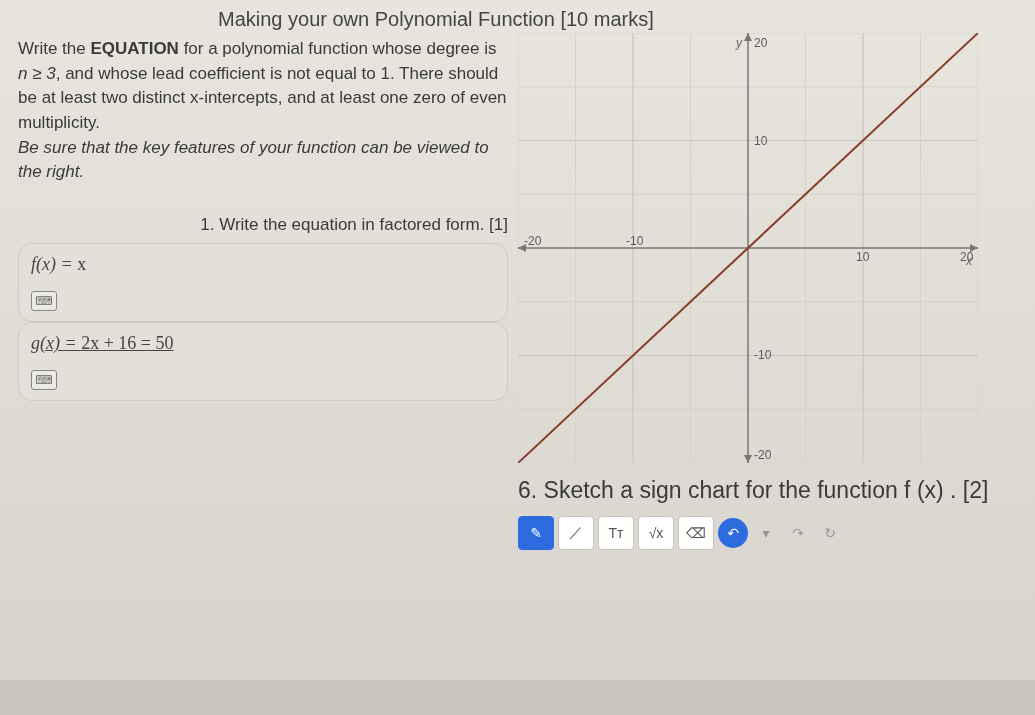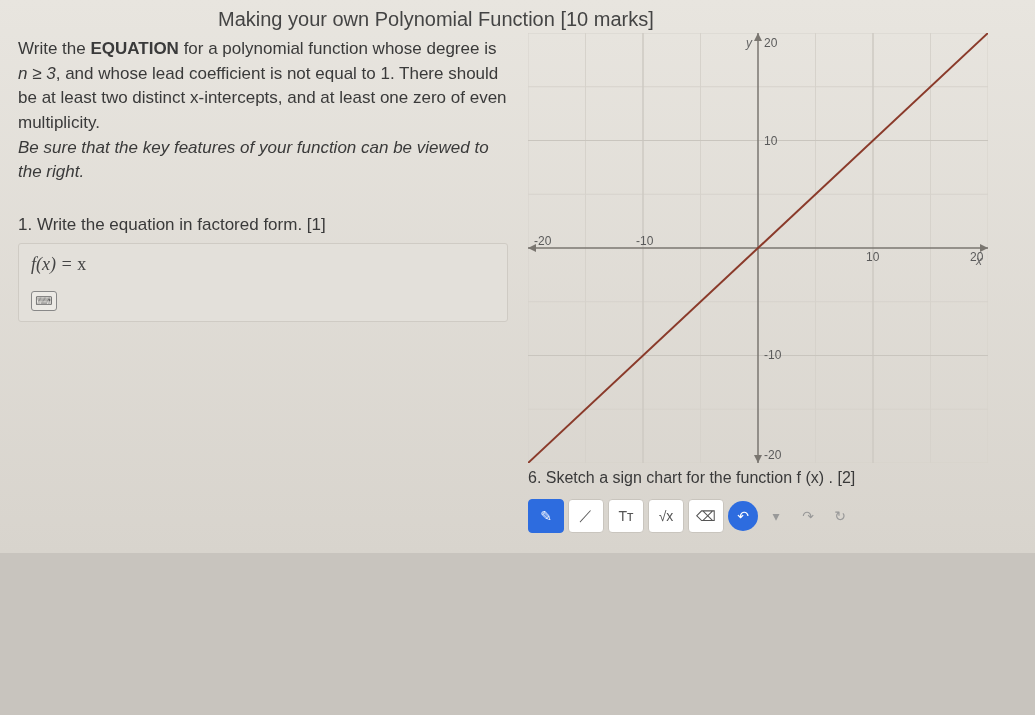--- a/index.html
+++ b/index.html
@@ -8,57 +8,58 @@
     background: #c8c4be;
     width: 1035px;
     height: 715px;
     overflow: hidden;
     position: relative;
     color: #3a3a3a;
   }
   .page {
     background: linear-gradient(180deg, #e8e5df 0%, #d8d4cd 100%);
     width: 1035px;
-    height: 553px;
+    height: 680px;
     padding: 8px 18px 0 18px;
     position: relative;
   }
   .header-title {
     font-size: 20px;
     font-weight: 400;
     color: #444;
     text-align: left;
     margin-left: 200px;
     margin-bottom: 6px;
   }
   .content {
     display: flex;
-    gap: 20px;
+    gap: 10px;
   }
   .left-col { width: 490px; }
   .right-col { flex: 1; position: relative; }
   .prompt {
     font-size: 17px;
     line-height: 1.45;
     color: #3a3a3a;
     margin-bottom: 18px;
   }
   .prompt b { font-weight: 700; }
   .prompt em { font-style: italic; font-weight: 400; }
   .prompt .iemph { font-style: italic; }
   .q-label {
     font-size: 17px;
     color: #3a3a3a;
     margin-top: 30px;
     margin-bottom: 8px;
+    text-align: right;
   }
   .answer-box {
     background: #e3e0da;
     border: 1px solid #cfcbc4;
-    border-radius: 3px;
+    border-radius: 14px;
     padding: 10px 12px 10px 12px;
     min-height: 58px;
     position: relative;
   }
   .answer-text {
     font-family: 'Times New Roman', serif;
     font-size: 18px;
     color: #444;
   }
   .answer-text u { text-decoration: underline; }
@@ -89,23 +90,23 @@
   }
   svg.grid { width: 100%; height: 100%; }
   .grid-line { stroke: #c9c5be; stroke-width: 1; }
   .grid-line-minor { stroke: #d6d2cb; stroke-width: 1; }
   .axis-line { stroke: #7a7670; stroke-width: 1.5; }
   .axis-label { font-size: 12px; fill: #666; font-family: Arial; }
   .data-line { stroke: #8a3a2a; stroke-width: 2; fill: none; }
   .axis-tick-text { font-size: 12px; fill: #5a5a5a; }
   
   .q6-label {
-    font-size: 16px;
-    color: #3a3a3a;
-    margin-top: 6px;
+    font-size: 23px;
+    color: #3a3a3a;
+    margin-top: 14px;
   }
   .toolbar {
     display: flex;
     gap: 4px;
     margin-top: 12px;
     align-items: center;
   }
   .tbtn {
     width: 36px;
     height: 34px;
@@ -142,20 +143,27 @@
 
       <div class="q-label">1. Write the equation in factored form. [1]</div>
       <div class="answer-box">
         <span class="answer-text">
           <span style="font-style:italic">f(x) = </span><span>x</span>
         </span>
         <br>
         <span class="kbd-icon"></span>
       </div>
 
+      <div class="answer-box">
+        <span class="answer-text">
+          <u><span style="font-style:italic">g(x) = </span><span>2x + 16 = 50</span></u>
+        </span>
+        <br>
+        <span class="kbd-icon"></span>
+      </div>
 
     </div>
 
     <div class="right-col">
       <div class="graph-wrap">
         <svg class="grid" viewBox="0 0 460 430">
 
           <g>
             <line class="grid-line-minor" x1="0" y1="0" x2="0" y2="430"></line>
             <line class="grid-line-minor" x1="57.5" y1="0" x2="57.5" y2="430"></line>

